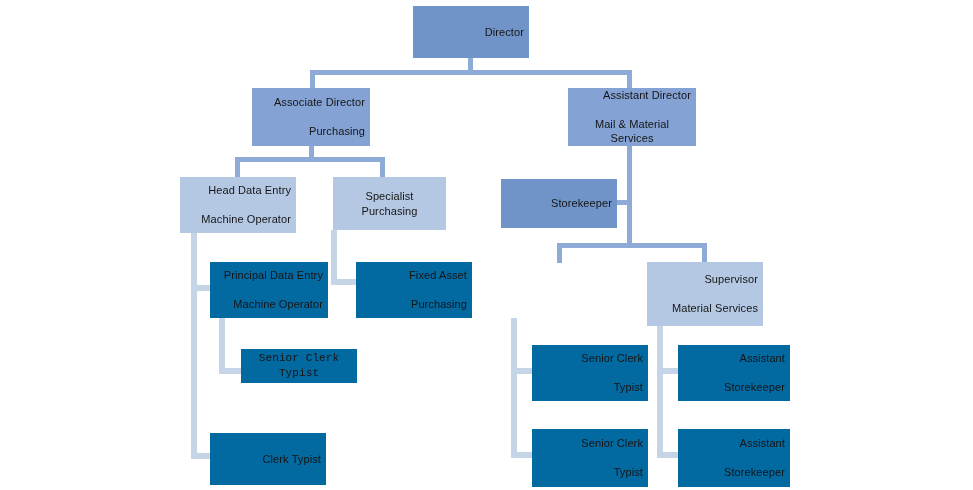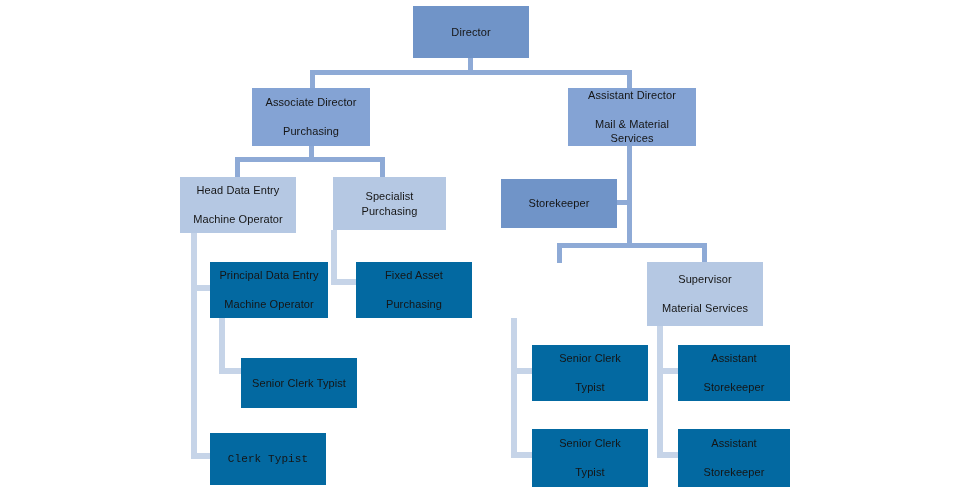--- a/index.html
+++ b/index.html
@@ -16,21 +16,21 @@
     width: 973px;
     height: 490px;
     background: #ffffff;
     overflow: hidden;
   }
   .node {
     position: absolute;
     box-sizing: border-box;
     display: flex;
     flex-direction: column;
-    align-items: center;
+    align-items: flex-end;
     justify-content: center;
     text-align: center;
     color: #151515;
     font-size: 11px;
     line-height: 1.35;
     letter-spacing: 0.1px;
     padding: 13px 5px;
   }
   .node .line1 { display: block; }
   .node .line2 { display: block; margin-top: 14px; }
@@ -130,36 +130,36 @@
     <span class="line1">Fixed Asset</span>
     <span class="line2">Purchasing</span>
   </div>
 
 
   <div class="node tone-light" style="left:647px; top:262px; width:116px; height:64px;">
     <span class="line1">Supervisor</span>
     <span class="line2">Material Services</span>
   </div>
 
-  <div class="node tone-pale single" style="left:241px; top:358px; width:116px; height:50px;">
+  <div class="node tone-pale single" style="left:241px; top:349px; width:116px; height:34px;font-family:Liberation Mono, monospace;">
     <span class="line1">Senior Clerk Typist</span>
 
   </div>
 
   <div class="node tone-pale" style="left:532px; top:345px; width:116px; height:56px;">
     <span class="line1">Senior Clerk</span>
     <span class="line2">Typist</span>
   </div>
 
   <div class="node tone-pale" style="left:678px; top:345px; width:112px; height:56px;">
     <span class="line1">Assistant</span>
     <span class="line2">Storekeeper</span>
   </div>
 
-  <div class="node tone-pale single" style="left:210px; top:433px; width:116px; height:52px;font-family:Liberation Mono, monospace;">
+  <div class="node tone-pale single" style="left:210px; top:433px; width:116px; height:52px;">
     <span class="line1">Clerk Typist</span>
 
   </div>
 
   <div class="node tone-pale" style="left:532px; top:429px; width:116px; height:58px;">
     <span class="line1">Senior Clerk</span>
     <span class="line2">Typist</span>
   </div>
 
   <div class="node tone-pale" style="left:678px; top:429px; width:112px; height:58px;">

